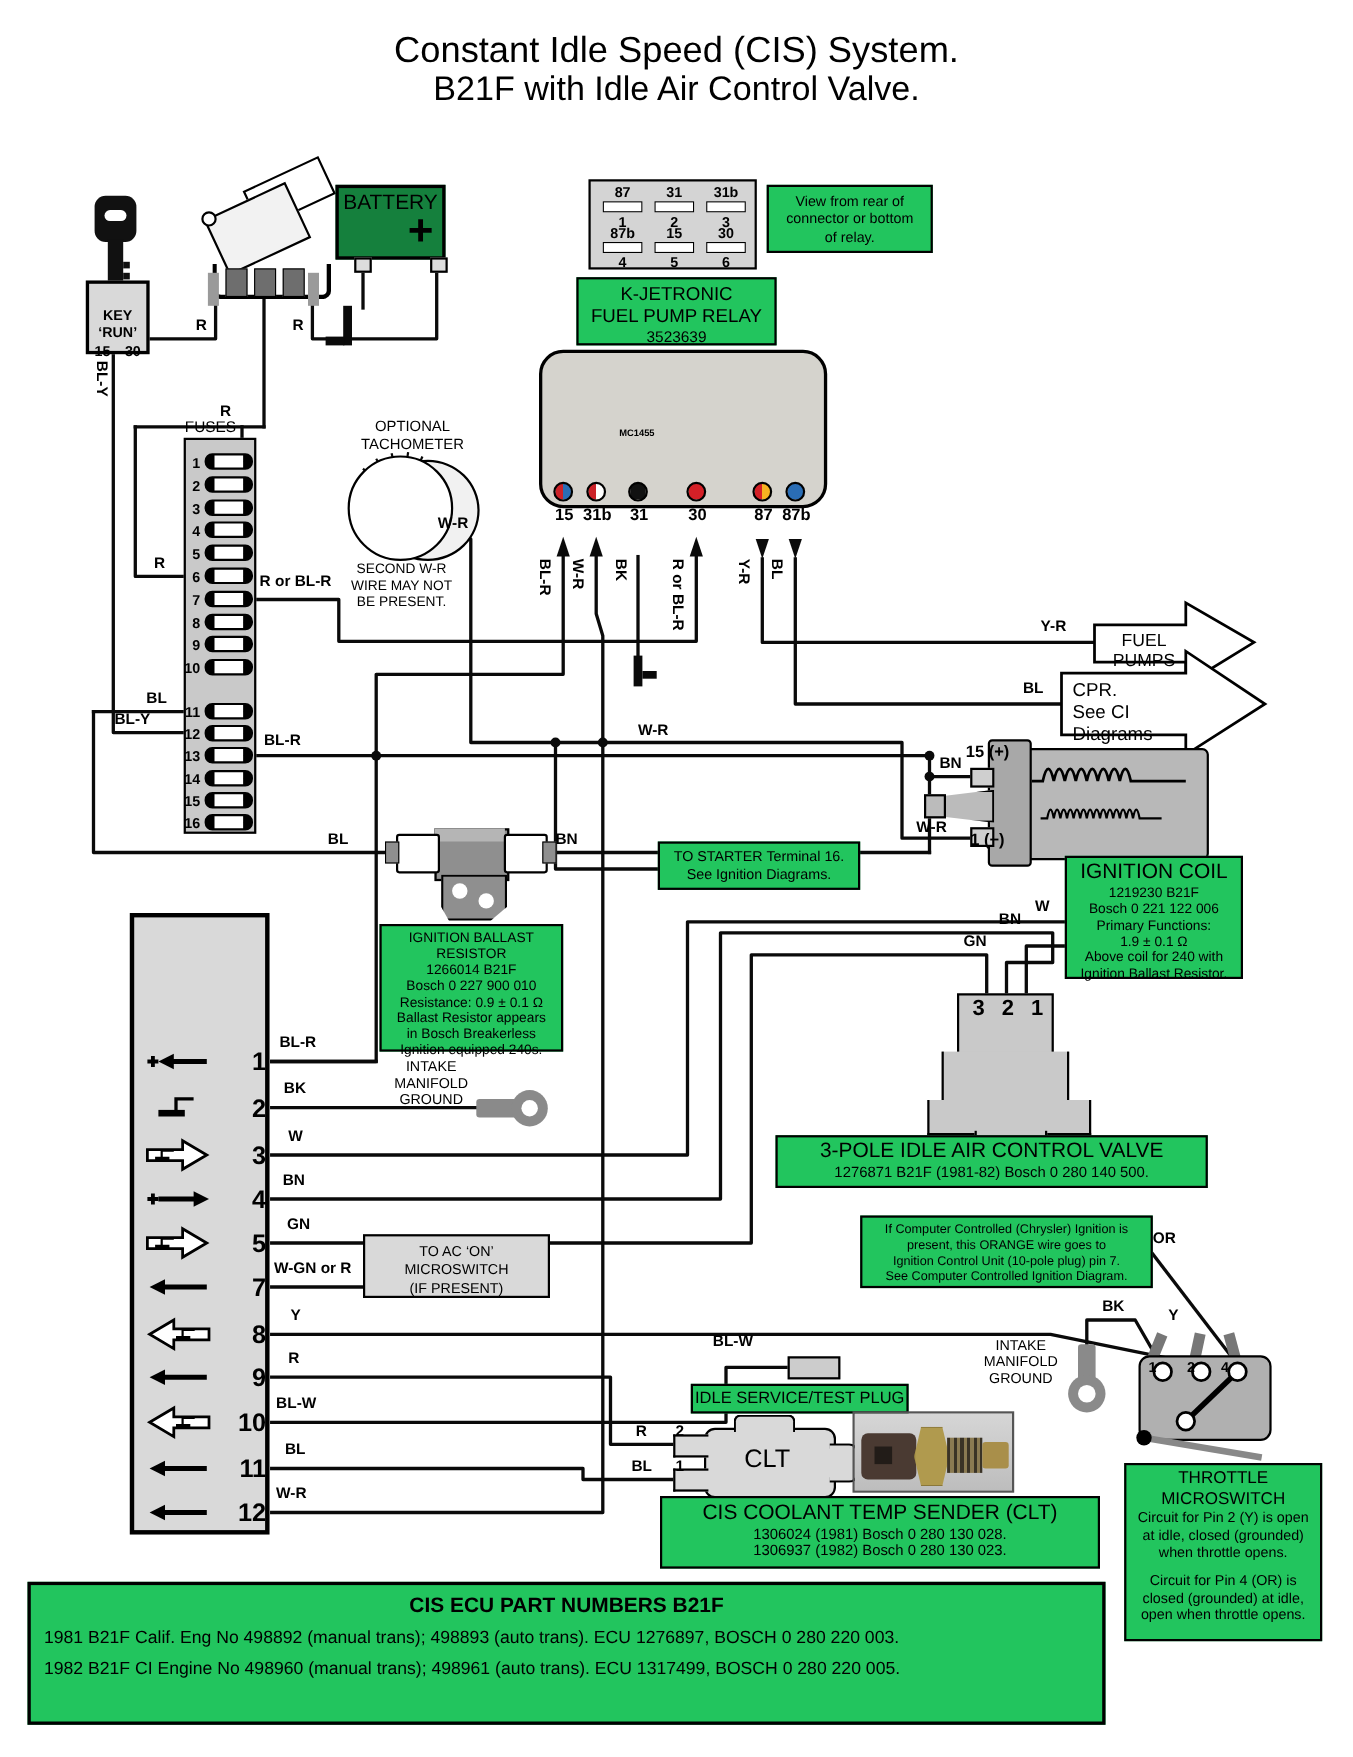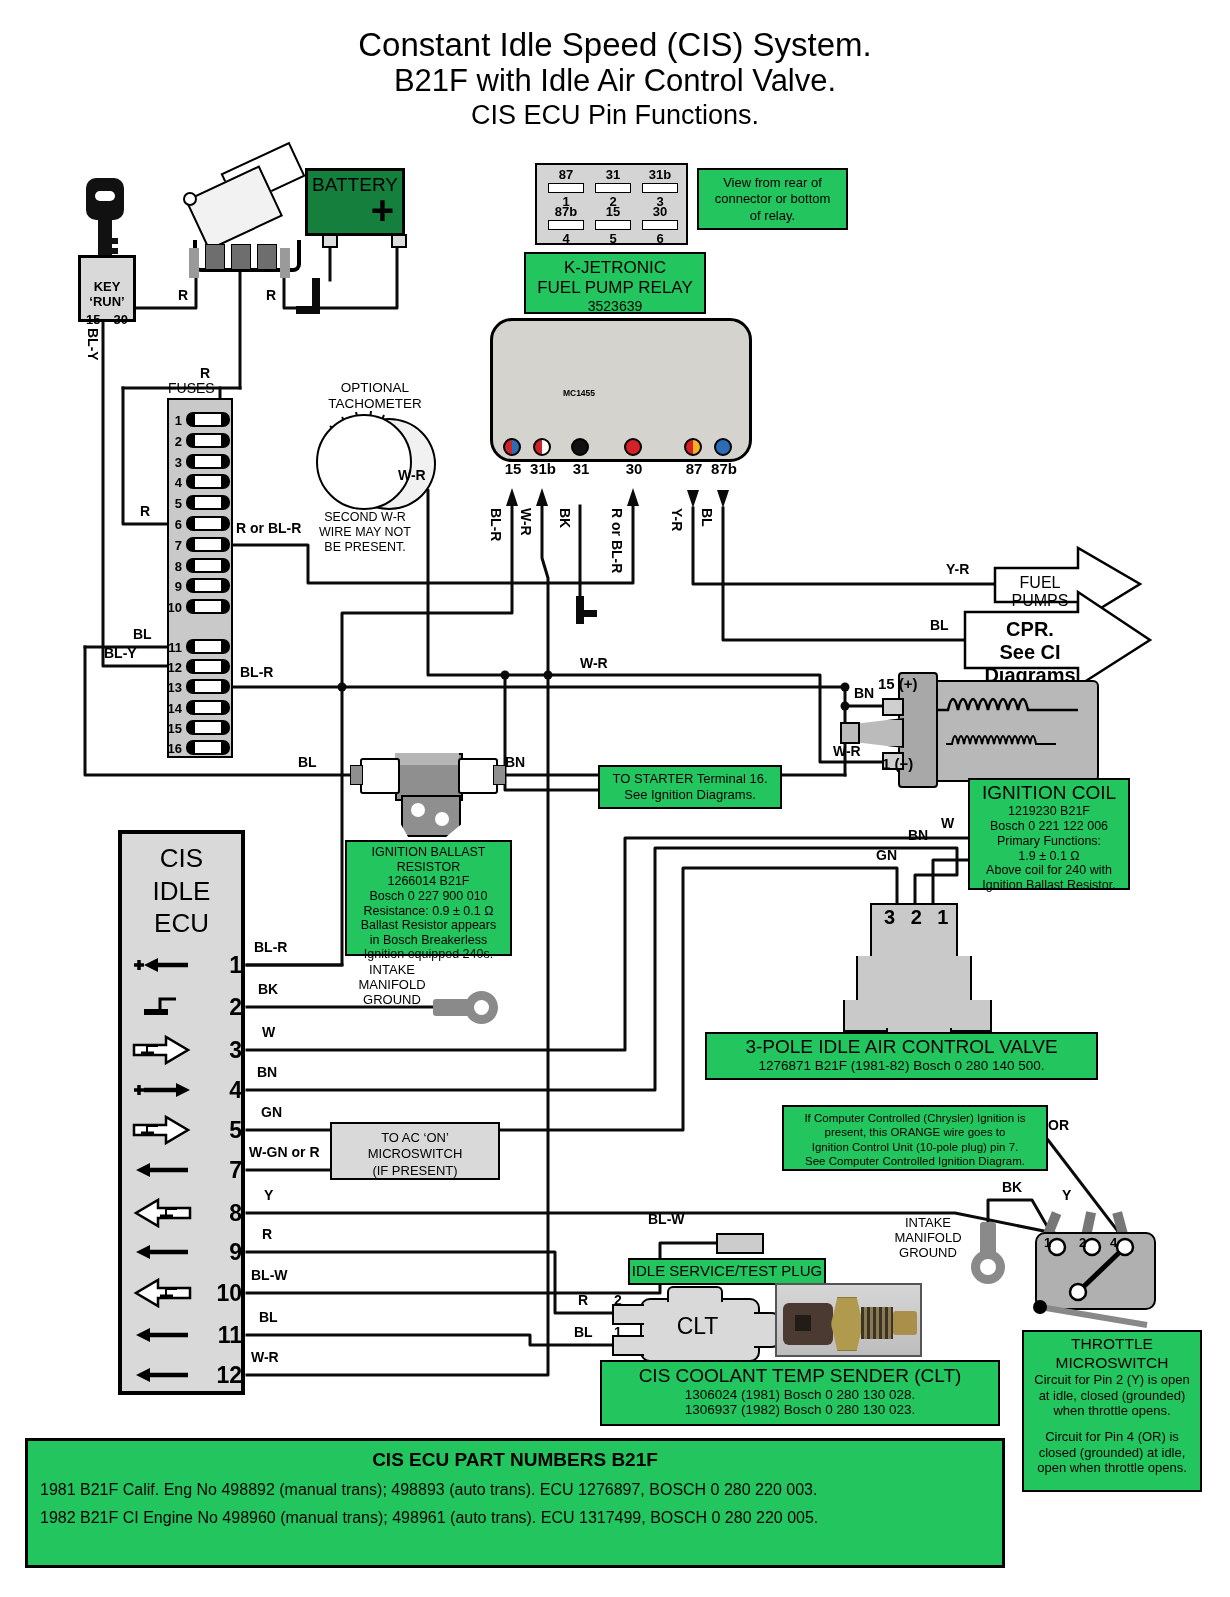--- a/index.html
+++ b/index.html
@@ -144,21 +144,20 @@
       <line x1="381" y1="422" x2="384" y2="415"></line>
         <line x1="330" y1="444" x2="322" y2="440"></line>
       <line x1="328" y1="456" x2="320" y2="455"></line>
       <line x1="362" y1="461" x2="331" y2="431" stroke-width="4"></line>
     </g>
     <circle cx="362" cy="461" r="5" fill="#0a0a0a"></circle>
   </svg>
 
   <div class="abs ttl" style="left:0;top:26px;font-size:33px;">Constant Idle Speed (CIS) System.</div>
   <div class="abs ttl" style="left:0;top:63px;font-size:31px;">B21F with Idle Air Control Valve.</div>
-  <div class="abs ttl" style="left:0;top:100px;font-size:27px;">CIS ECU Pin Functions.</div>
 
   <div class="abs" style="left:86px;top:178px;width:38px;height:42px;background:#111;border-radius:10px;"></div>
   <div class="abs" style="left:95px;top:191px;width:20px;height:10px;background:#fff;border-radius:5px;"></div>
   <div class="abs" style="left:98px;top:218px;width:14px;height:40px;background:#111;"></div>
   <div class="abs" style="left:112px;top:238px;width:6px;height:6px;background:#111;"></div>
   <div class="abs" style="left:112px;top:248px;width:6px;height:6px;background:#111;"></div>
 
   <div class="abs box gray" style="left:78px;top:255px;width:58px;height:67px;border-width:3px;">
     <div style="font-size:13px;font-weight:bold;margin-top:21px;">KEY</div>
     <div style="font-size:13px;font-weight:bold;">‘RUN’</div>
@@ -294,21 +293,21 @@
     <div>SECOND W-R</div>
     <div>WIRE MAY NOT</div>
     <div>BE PRESENT.</div>
   </div>
 
   <svg class="abs" style="left:960px;top:540px;" width="270" height="160" viewBox="0 0 270 160">
     <polygon points="35,28 118,28 118,8 180,44 118,82 118,62 35,62" fill="#fff" stroke="#000" stroke-width="2.5"></polygon>
     <polygon points="5,72 118,72 118,52 190,100 118,146 118,128 5,128" fill="#fff" stroke="#000" stroke-width="2.5"></polygon>
   </svg>
   <div class="abs" style="left:990px;top:574px;width:100px;text-align:center;font-size:16px;">FUEL PUMPS</div>
-  <div class="abs" style="left:975px;top:618px;width:110px;text-align:center;font-size:20px;font-weight:bold;">
+  <div class="abs" style="left:975px;top:618px;width:110px;font-size:17px;">
     <div>CPR.</div>
     <div>See CI Diagrams</div>
   </div>
 
   <div class="abs" style="left:810px;top:672px;width:290px;height:110px;">
     <div class="abs" style="left:90px;top:8px;width:195px;height:98px;background:#b8b8b8;border:2.5px solid #000;border-radius:6px;"></div>
     <div class="abs" style="left:88px;top:0px;width:36px;height:112px;background:#a8a8a8;border:2.5px solid #000;border-radius:4px;"></div>
     <div class="abs" style="left:44px;top:46px;width:46px;height:26px;background:#bbb;border:2px solid #000;clip-path:polygon(0 20%,100% 0,100% 100%,0 80%);"></div>
     <div class="abs" style="left:30px;top:50px;width:16px;height:18px;background:#bbb;border:2px solid #000;"></div>
     <div class="abs" style="left:72px;top:26px;width:18px;height:14px;background:#cfcfcf;border:2px solid #000;"></div>
@@ -351,25 +350,20 @@
     <div>RESISTOR</div>
     <div>1266014 B21F</div>
     <div>Bosch 0 227 900 010</div>
     <div>Resistance: 0.9 ± 0.1 Ω</div>
     <div>Ballast Resistor appears</div>
     <div>in Bosch Breakerless</div>
     <div>Ignition equipped 240s.</div>
   </div>
 
   <div class="abs" style="left:118px;top:830px;width:127px;height:565px;background:#d9d9d9;border:4px solid #000;box-sizing:border-box;"></div>
-  <div class="abs" style="left:118px;top:842px;width:127px;text-align:center;font-size:26px;line-height:1.25;">
-    <div>CIS</div>
-    <div>IDLE</div>
-    <div>ECU</div>
-  </div>
   <div id="ecu-pins" class="abs" style="left:0;top:0;">
       <div class="ecu-row" style="left: 130px; top: 948px;">
         <span>
           <svg width="64" height="32" viewBox="0 0 64 32">
             <path d="M4 16h10M9 11v10" stroke="#000" stroke-width="3.5"></path>
             <path d="M26 16H58" stroke="#000" stroke-width="4.5"></path>
             <polygon points="14,16 28,9 28,23" fill="#000"></polygon>
           </svg>
         </span>
         <span class="num">1</span>

